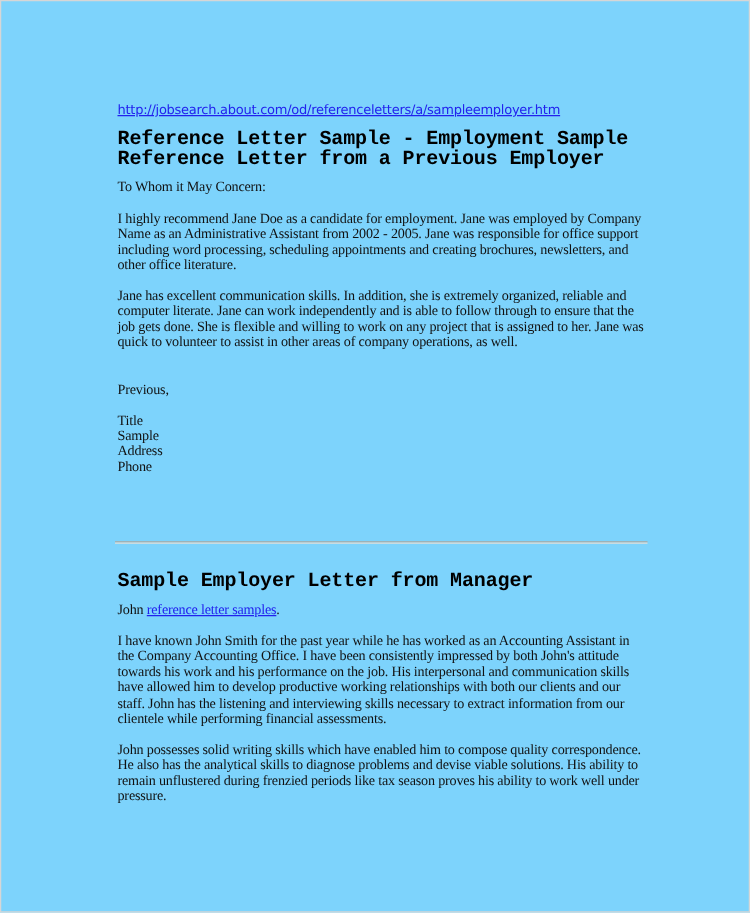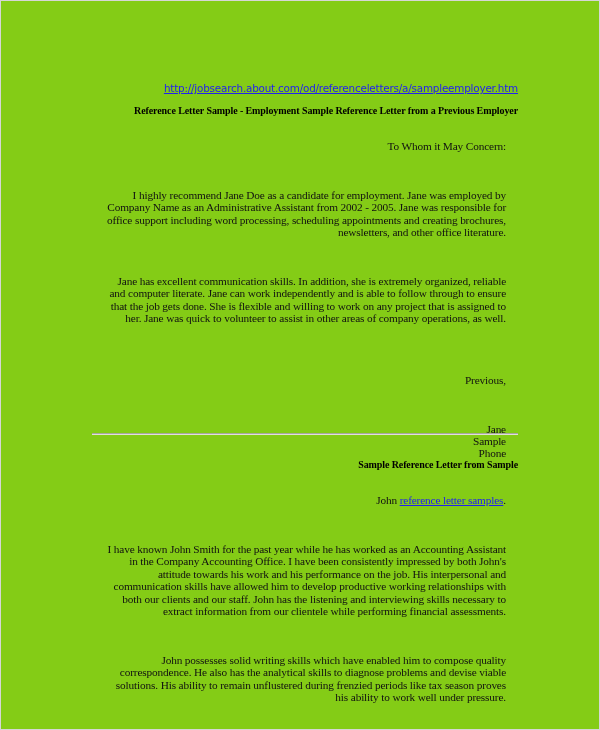--- a/index.html
+++ b/index.html
@@ -12,55 +12,54 @@
       height: 730px;
       position: relative;
       overflow: hidden;
     }
     .page {
       position: absolute;
       left: 0; top: 0;
       width: 598px;
       height: 728px;
       border: 1px solid #d6d6d6;
-      background: #84cc16;
-      text-align: right;
+      background: #7dd3fc;
     }
     .content {
       position: absolute;
       left: 93px;
       top: 80px;
       width: 424px;
       color: #111111;
     }
     .url {
       font-family: "DejaVu Sans", sans-serif;
       font-size: 10.4px;
       color: #2222ee;
       text-decoration: underline;
       letter-spacing: -0.2px;
       display: block;
       line-height: 14px;
       margin: 0;
     }
     .heading {
-      font-family: Liberation Serif, serif;
+      font-family: Liberation Mono, monospace;
       font-weight: bold;
-      font-size: 10px;
+      font-size: 16px;
       line-height: 16px;
       color: #000000;
       margin: 8px 0 0 0;
       letter-spacing: -0.1px;
     }
     .para {
       font-family: "Liberation Serif", serif;
       font-size: 11.3px;
       line-height: 12.4px;
       color: #111111;
-      margin: 12px;
+      margin: 0;
       letter-spacing: -0.15px;
     }
     .gap-sm { height: 9px; }
     .gap-md { height: 12.5px; }
     .sig-line {
       display: block;
     }
     .rule {
       position: absolute;
       left: 91px;
@@ -100,30 +99,31 @@
     <div class="gap-md"></div>
     <p class="para">Jane has excellent communication skills. In addition, she is extremely organized, reliable and computer literate. Jane can work independently and is able to follow through to ensure that the job gets done. She is flexible and willing to work on any project that is assigned to her. Jane was quick to volunteer to assist in other areas of company operations, as well.</p>
 
     <div class="gap-md"></div>
 
     <div class="gap-md"></div>
     <p class="para">Previous,</p>
 
     <div class="gap-md"></div>
     <div class="para">
-      <span class="sig-line">Jane</span>
+      <span class="sig-line">Title</span>
       <span class="sig-line">Sample</span>
+      <span class="sig-line">Address</span>
       <span class="sig-line">Phone</span>
     </div>
   </div>
 
   <div class="rule"></div>
 
   <div class="section2">
-    <h2 class="heading" style="margin-top:0">Sample Reference Letter from Sample</h2>
+    <h2 class="heading" style="margin-top:0">Sample Employer Letter from Manager</h2>
 
     <div class="gap-sm"></div>
     <p class="para">
       <span>John </span><a class="inline-link">reference letter samples</a><span>.</span>
     </p>
 
     <div class="gap-md"></div>
     <p class="para">I have known John Smith for the past year while he has worked as an Accounting Assistant in the Company Accounting Office. I have been consistently impressed by both John's attitude towards his work and his performance on the job. His interpersonal and communication skills have allowed him to develop productive working relationships with both our clients and our staff. John has the listening and interviewing skills necessary to extract information from our clientele while performing financial assessments.</p>
 
     <div class="gap-md"></div>

